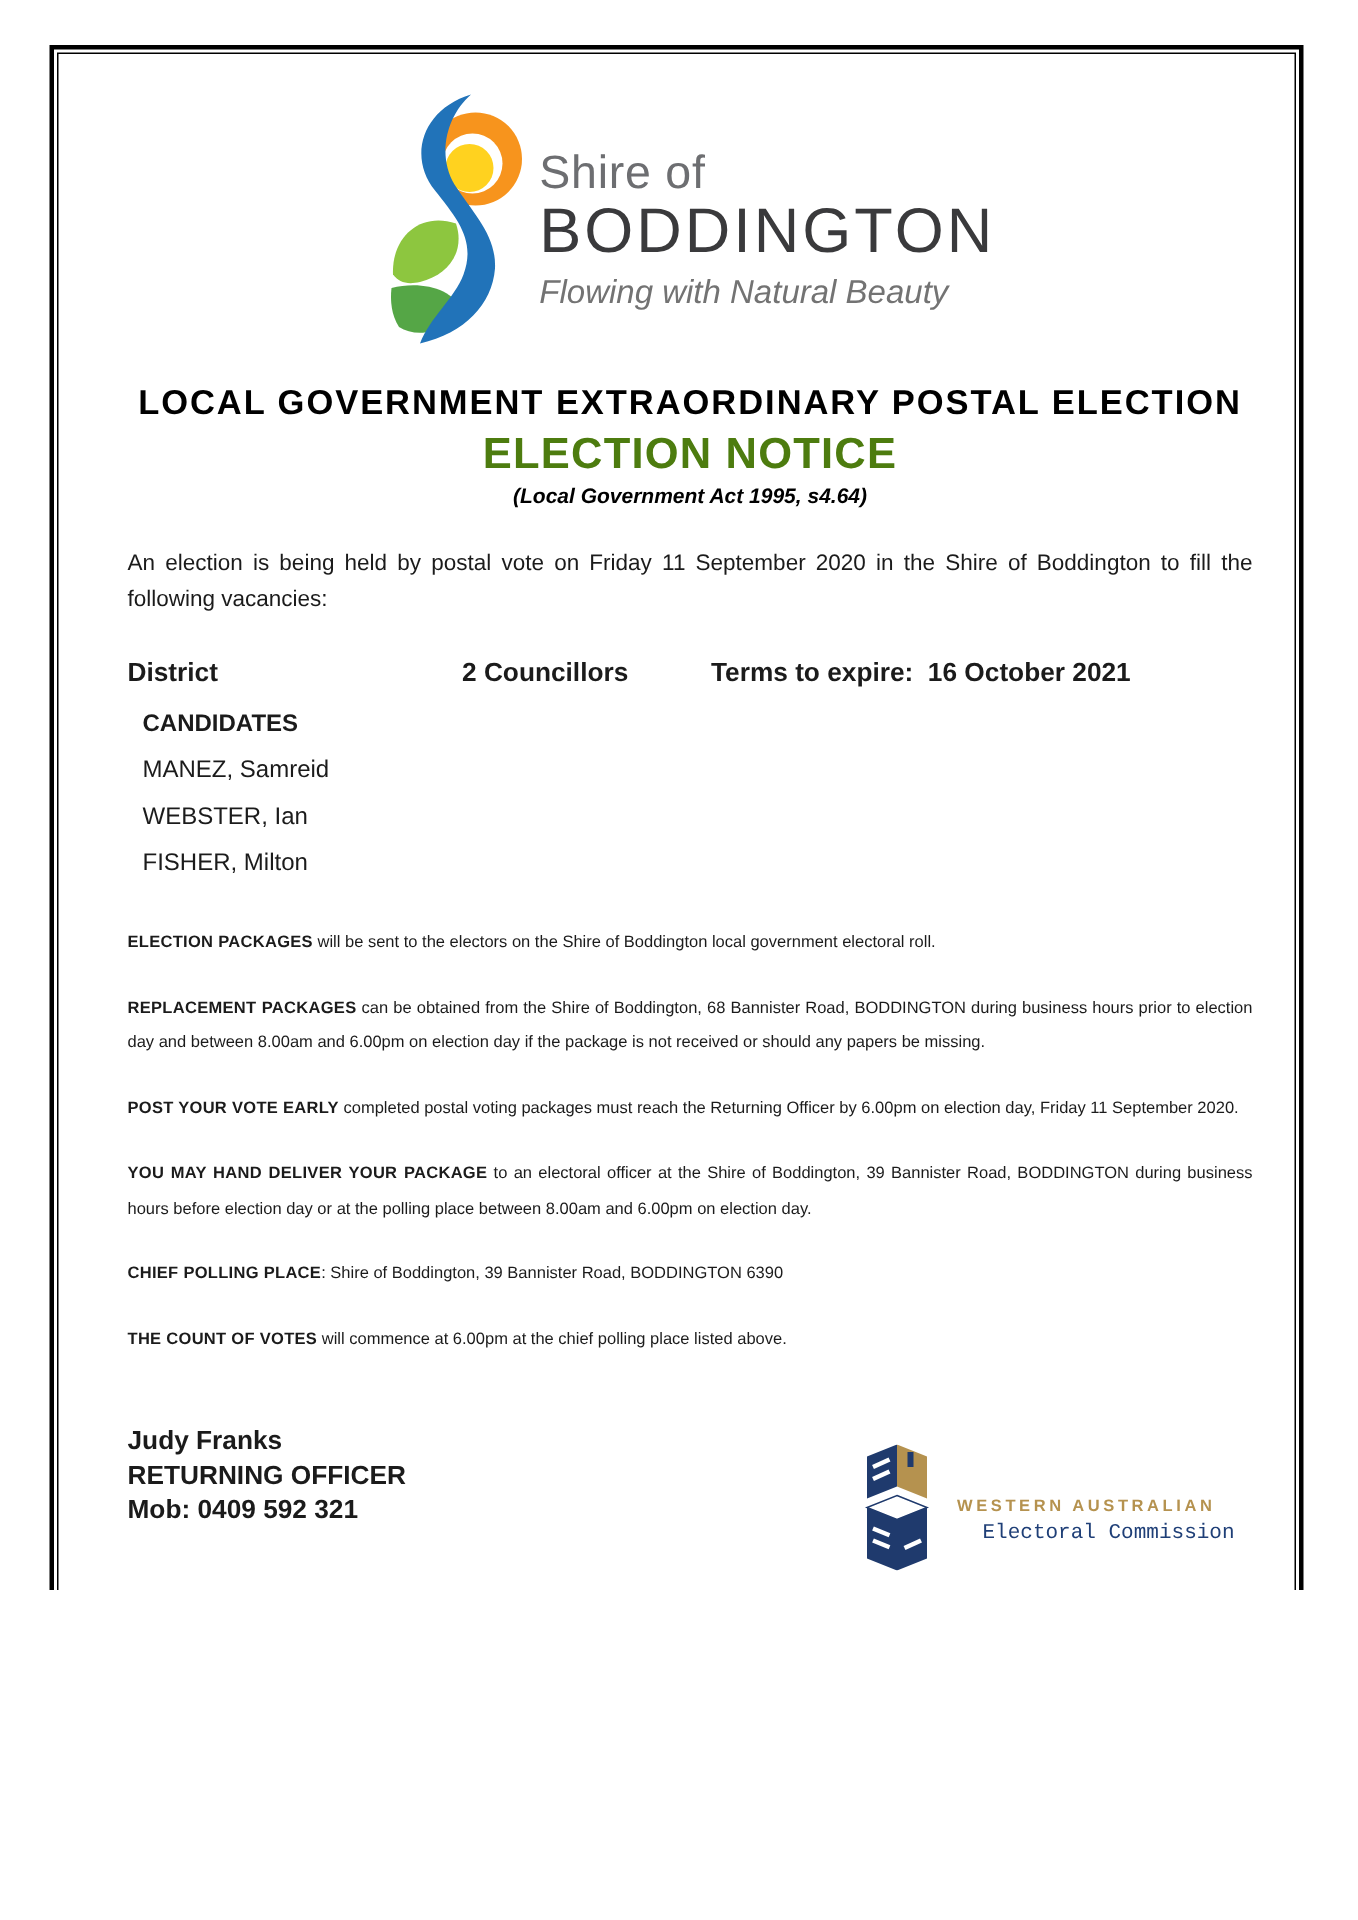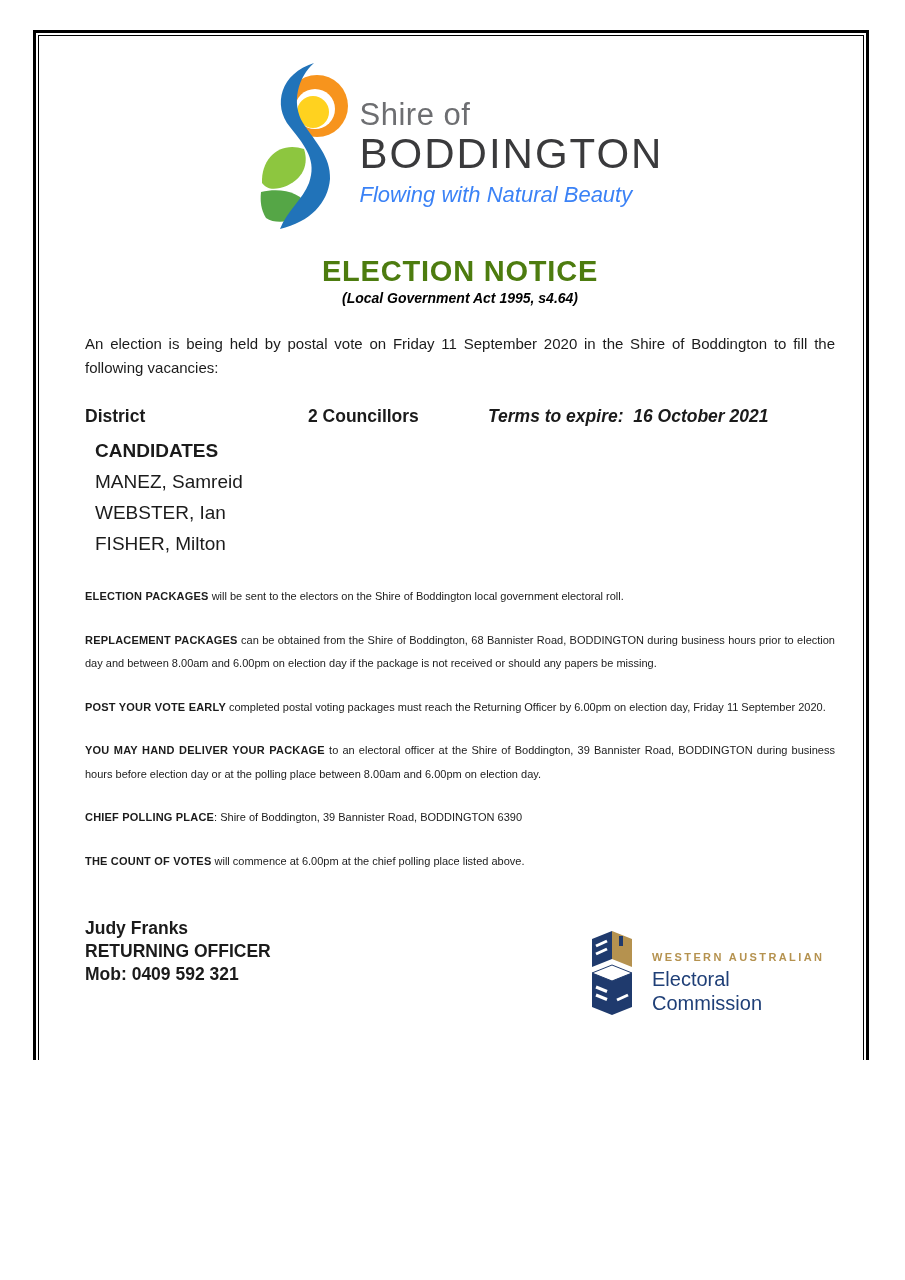--- a/index.html
+++ b/index.html
@@ -38,21 +38,21 @@
   .logo-mark { width: 95px; height: 170px; flex: 0 0 auto; }
   .logo-text { margin-left: 8px; padding-top: 38px; }
   .logo-line1 {
     font-size: 31px; color: #6d6e71; letter-spacing: .5px; line-height: 1.0;
   }
   .logo-line2 {
     font-size: 42px; font-weight: normal; color: #3a3a3c;
     letter-spacing: 2px; line-height: 1.05; margin-top: 2px;
   }
   .logo-tagline {
-    font-size: 22px; font-style: italic; color: #3b82f6; margin-top: 6px;
+    font-size: 22px; font-style: italic; color: #737373; margin-top: 6px;
   }
 
   
   .heading-block { text-align: center; margin-top: 22px; }
   .h1 { font-size: 23px; font-weight: bold; letter-spacing: 1.3px; color:#000; }
   .h2 { font-size: 29px; font-weight: bold; letter-spacing: .8px; margin-top: 5px; color:#4d7c0f; }
   .act { font-size: 14px; font-weight: bold; font-style: italic; margin-top: 2px; color:#000; }
 
   
   .intro {
@@ -60,50 +60,50 @@
     font-size: 15px; line-height: 23.5px;
     text-align: justify;
   }
   .vacancy-row {
     position: relative; height: 24px;
     margin-top: 27px;
     font-size: 17.5px; font-weight: bold;
   }
   .v1 { position: absolute; left: 0; }
   .v2 { position: absolute; left: 223px; }
-  .v3 { position: absolute; left: 403px; white-space: pre-wrap; font-style: italic; }
+  .v3 { position: absolute; left: 389px; white-space: pre-wrap; }
 
-  .candidates { margin-top: 9px; padding-left: 10px; font-size: 19px; }
+  .candidates { margin-top: 9px; padding-left: 10px; font-size: 16px; }
   .cand-head { font-weight: bold; margin-top: 8px; line-height: 23px; }
   .cand-name { margin-top: 8px; line-height: 23px; }
 
   .paras { margin-top: 30px; }
   .para {
     font-size: 11px; line-height: 23.5px;
     text-align: justify;
     margin-bottom: 20px;
   }
   .para b { letter-spacing: .2px; }
 
   
   .footer-row { position: relative; margin-top: 44px; height: 130px; }
   .signature { font-size: 17.5px; font-weight: bold; line-height: 23px; }
   .waec {
-    position: absolute; left: 503px; top: 14px;
-    display: flex; align-items: flex-end;
+    position: absolute; left: 489px; top: 14px;
+    display: flex; align-items: center;
   }
   .waec-box { width: 48px; height: 84px; flex: 0 0 auto; }
   .waec-text { margin-left: 16px; padding-top: 18px; }
   .waec-line1 {
     font-size: 11px; letter-spacing: 2.4px; color: #b5924f;
     font-weight: bold; line-height: 1.2;
   }
   .waec-line2 {
-    font-family: Liberation Sans, sans-serif;
-    font-size: 20px; color: #1f3f77; margin-top: 3px; line-height: 1.2;
+    font-family: Liberation Mono, monospace;
+    font-size: 14px; color: #1f3f77; margin-top: 3px; line-height: 1.2; margin-left: 17px;
   }
 </style>
 </head>
 <body>
 
 <div class="page">
   <div class="frame">
     <div class="frame-inner">
       <div class="content">
 
@@ -120,20 +120,21 @@
             <path d="M57 2 C24 12 15 44 33 66 C49 86 60 100 52 122 C46 138 30 150 23 168 C53 161 71 142 73 118 C74 96 59 82 46 62 C34 42 41 16 57 2 Z" fill="#2173b9"></path>
           </svg>
           <div class="logo-text">
             <div class="logo-line1">Shire of</div>
             <div class="logo-line2">BODDINGTON</div>
             <div class="logo-tagline">Flowing with Natural Beauty</div>
           </div>
         </div>
 
         <div class="heading-block">
+          <div class="h1">LOCAL GOVERNMENT EXTRAORDINARY POSTAL ELECTION</div>
           <div class="h2">ELECTION NOTICE</div>
           <div class="act">(Local Government Act 1995, s4.64)</div>
         </div>
 
         <p class="intro">An election is being held by postal vote on Friday 11 September 2020 in the Shire of Boddington to fill the following vacancies:</p>
 
         <div class="vacancy-row">
           <span class="v1">District</span>
           <span class="v2">2 Councillors</span>
           <span class="v3">Terms to expire:  16 October 2021</span>

